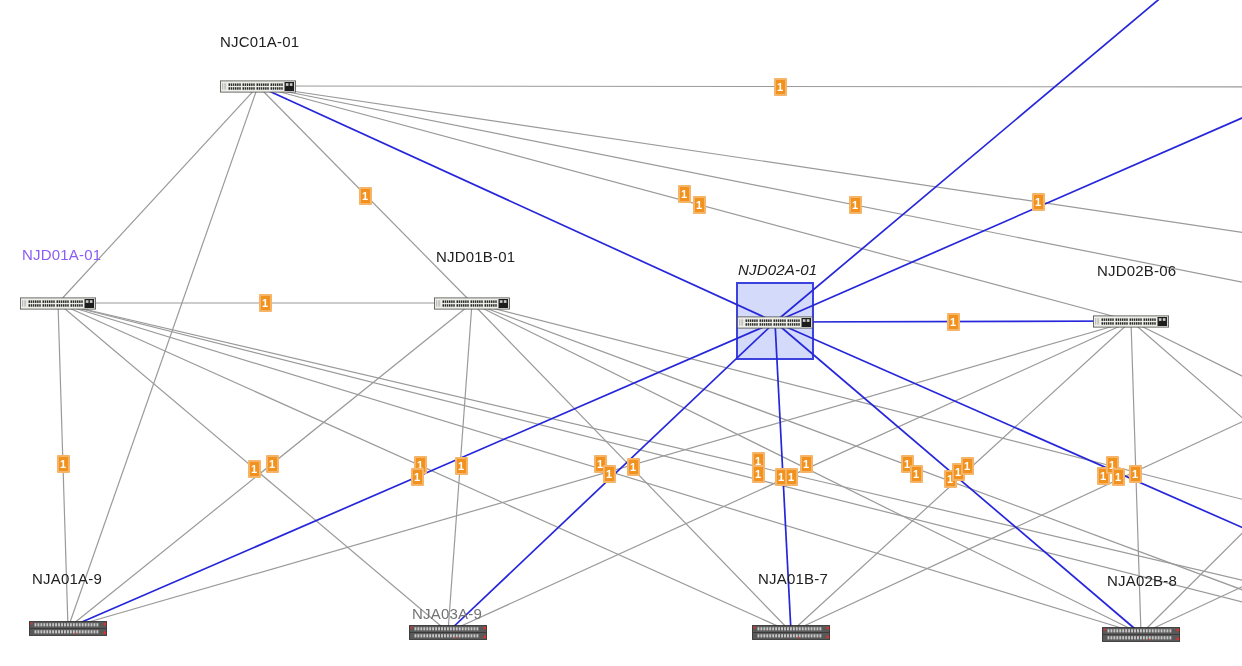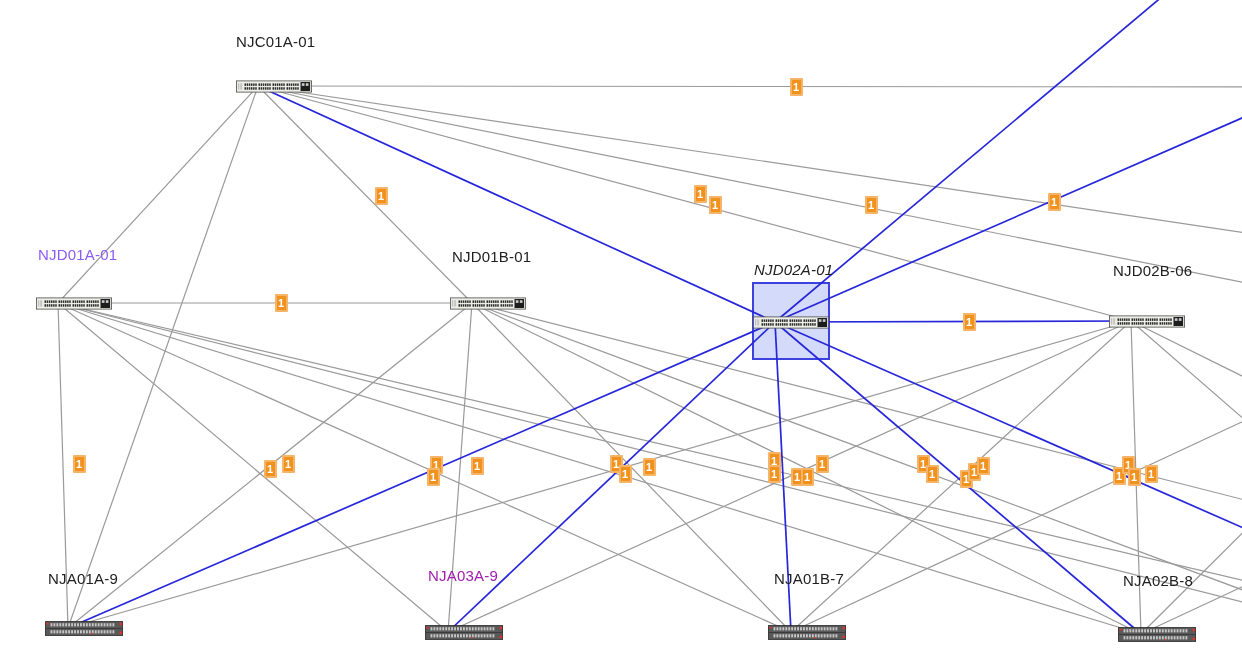--- a/index.html
+++ b/index.html
@@ -3,21 +3,21 @@
 <meta charset="utf-8">
 <style>
   html,body{margin:0;padding:0;background:#ffffff;}
   #canvas{
     position:relative;
     width:1242px;height:666px;
     background:#ffffff;
     overflow:hidden;
     font-family:"Liberation Sans", sans-serif;
   }
-  #selection-layer,#devices,#badges,#labels{position:absolute;inset:0;pointer-events:none;margin-left:16px;}
+  #selection-layer,#devices,#badges,#labels{position:absolute;inset:0;pointer-events:none;}
   #edges{position:absolute;left:0;top:0;}
   .selection-box{
     position:absolute;
     background:rgba(124,144,238,0.33);
     border:2px solid #3c42de;
     box-sizing:border-box;
   }
   .device{position:absolute;pointer-events:auto;cursor:pointer;line-height:0;}
   .node-label{
     position:absolute;
@@ -615,17 +615,17 @@
       <div class="badge" style="left: 1111.5px; top: 468px; background: rgb(242, 146, 30); border-color: rgb(246, 180, 105); color: rgb(255, 255, 255);">1</div>
       <div class="badge" style="left: 1128.5px; top: 465px; background: rgb(242, 146, 30); border-color: rgb(246, 180, 105); color: rgb(255, 255, 255);">1</div>
     </div>
   <div id="labels">
       <div class="node-label" style="left: 220px; top: 33px; color: rgb(33, 33, 33);">NJC01A-01</div>
       <div class="node-label" style="left: 22px; top: 246px; color: #8b5cf6;">NJD01A-01</div>
       <div class="node-label" style="left: 436px; top: 248px; color: rgb(33, 33, 33);">NJD01B-01</div>
       <div class="node-label" style="left: 738px; top: 261px; color: rgb(33, 33, 33); font-style: italic;">NJD02A-01</div>
       <div class="node-label" style="left: 1097px; top: 262px; color: rgb(33, 33, 33);">NJD02B-06</div>
       <div class="node-label" style="left: 32px; top: 570px; color: rgb(33, 33, 33);">NJA01A-9</div>
-      <div class="node-label" style="left: 412px; top: 567px; color: #a21caf;">NJA03A-9</div>
+      <div class="node-label" style="left: 412px; top: 605px; color: #737373;">NJA03A-9</div>
       <div class="node-label" style="left: 758px; top: 570px; color: rgb(33, 33, 33);">NJA01B-7</div>
       <div class="node-label" style="left: 1107px; top: 572px; color: rgb(33, 33, 33);">NJA02B-8</div>
     </div>
 </div>
 
 </body></html>

